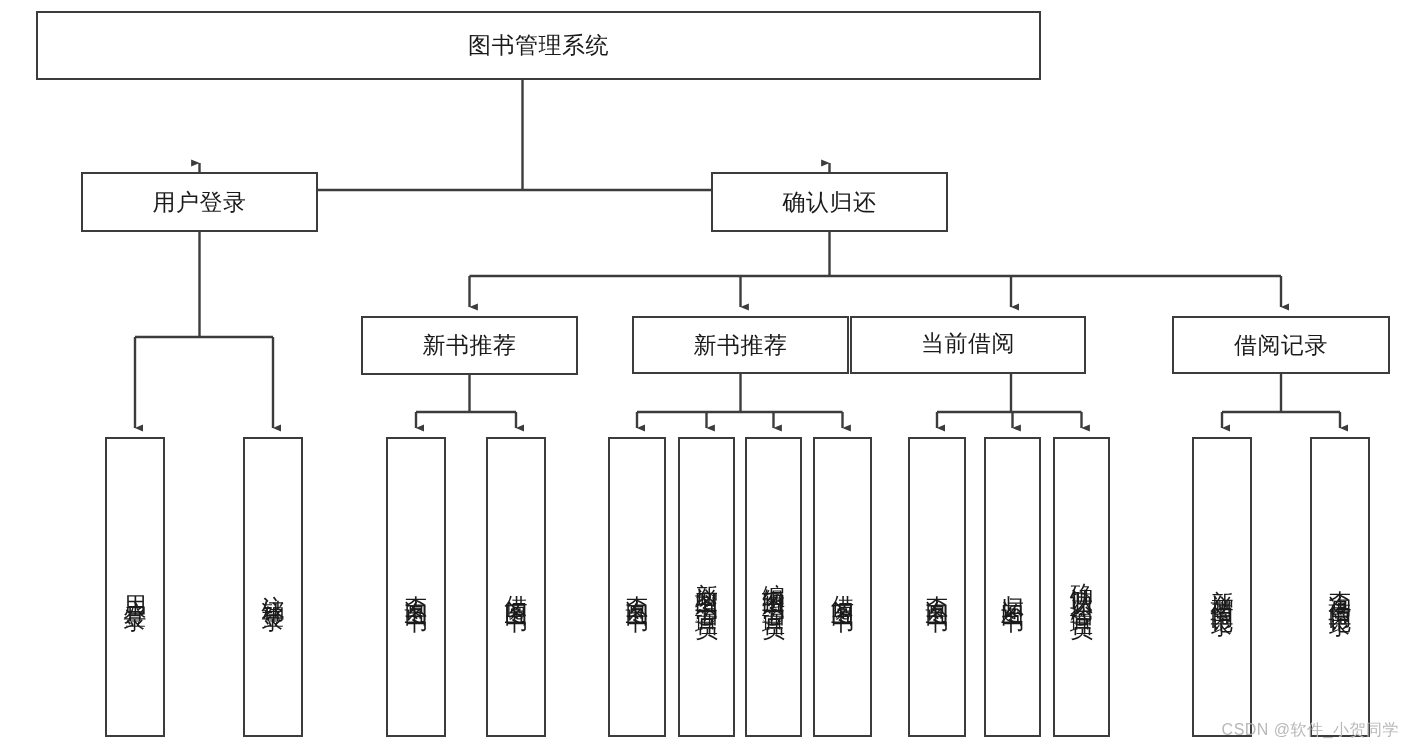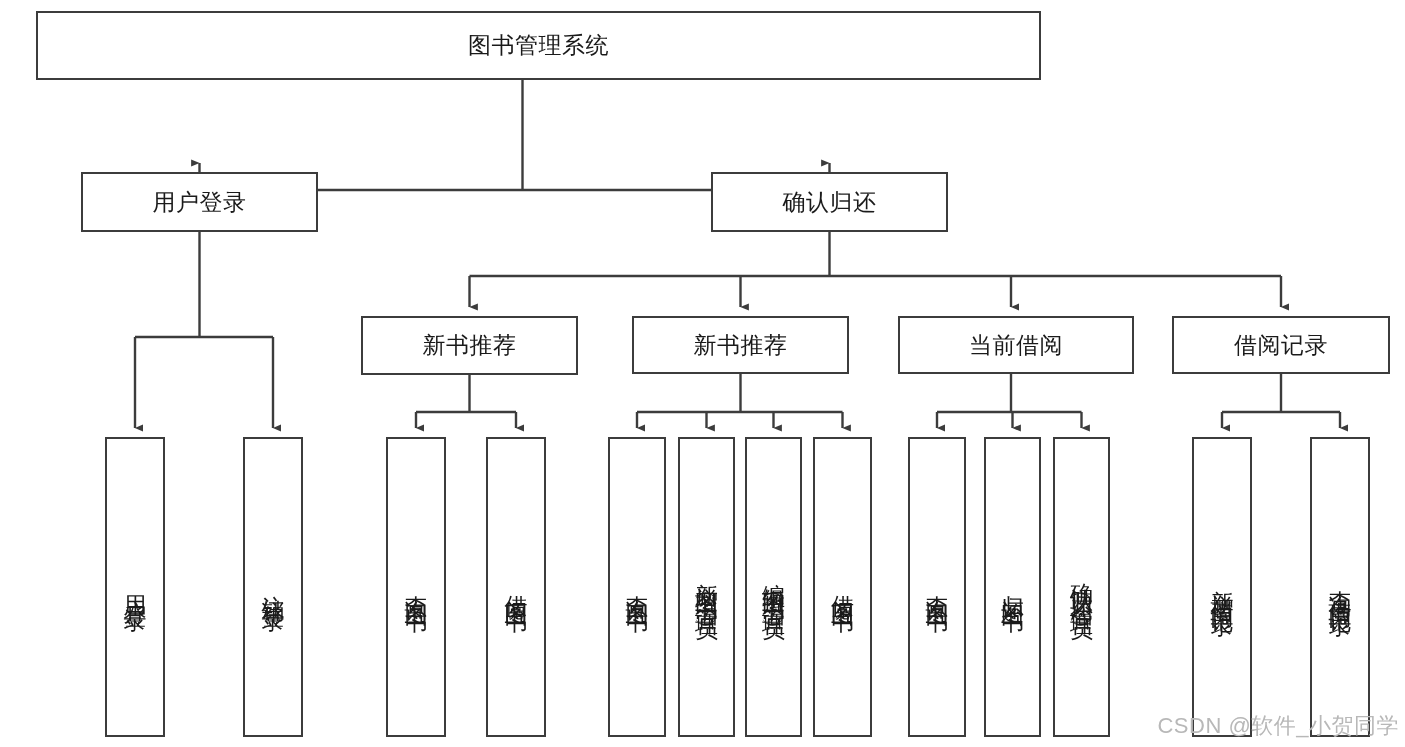--- a/index.html
+++ b/index.html
@@ -53,21 +53,21 @@
     text-orientation: upright;
     font-size: 23px;
     letter-spacing: 5px;
     line-height: 1;
     white-space: nowrap;
   }
   #watermark {
     position: absolute;
     right: 6px;
     bottom: 6px;
-    font-size: 22px;
+    font-size: 16px;
     color: #b8b8b8;
     letter-spacing: 0.5px;
     white-space: nowrap;
     pointer-events: none;
   }
 </style>
 </head>
 <body>
 
 <div id="diagram-root">
@@ -124,21 +124,21 @@
       </div>
       <div class="node horizontal" style="left: 711px; top: 172px; width: 237px; height: 60px;">
         <span class="node-label">确认归还</span>
       </div>
       <div class="node horizontal" style="left: 361px; top: 316px; width: 217px; height: 59px;">
         <span class="node-label">新书推荐</span>
       </div>
       <div class="node horizontal" style="left: 632px; top: 316px; width: 217px; height: 58px;">
         <span class="node-label">新书推荐</span>
       </div>
-      <div class="node horizontal" style="left: 898px; top: 316px; width: 236px; height: 58px;">
+      <div class="node horizontal" style="left: 850px; top: 316px; width: 236px; height: 58px; font-family: Liberation Mono, monospace;">
         <span class="node-label">当前借阅</span>
       </div>
       <div class="node horizontal" style="left: 1172px; top: 316px; width: 218px; height: 58px;">
         <span class="node-label">借阅记录</span>
       </div>
       <div class="node vertical" style="left: 105px; top: 437px; width: 60px; height: 300px;">
         <span class="node-label">用户登录</span>
       </div>
       <div class="node vertical" style="left: 243px; top: 437px; width: 60px; height: 300px;">
         <span class="node-label">注销登录</span>

